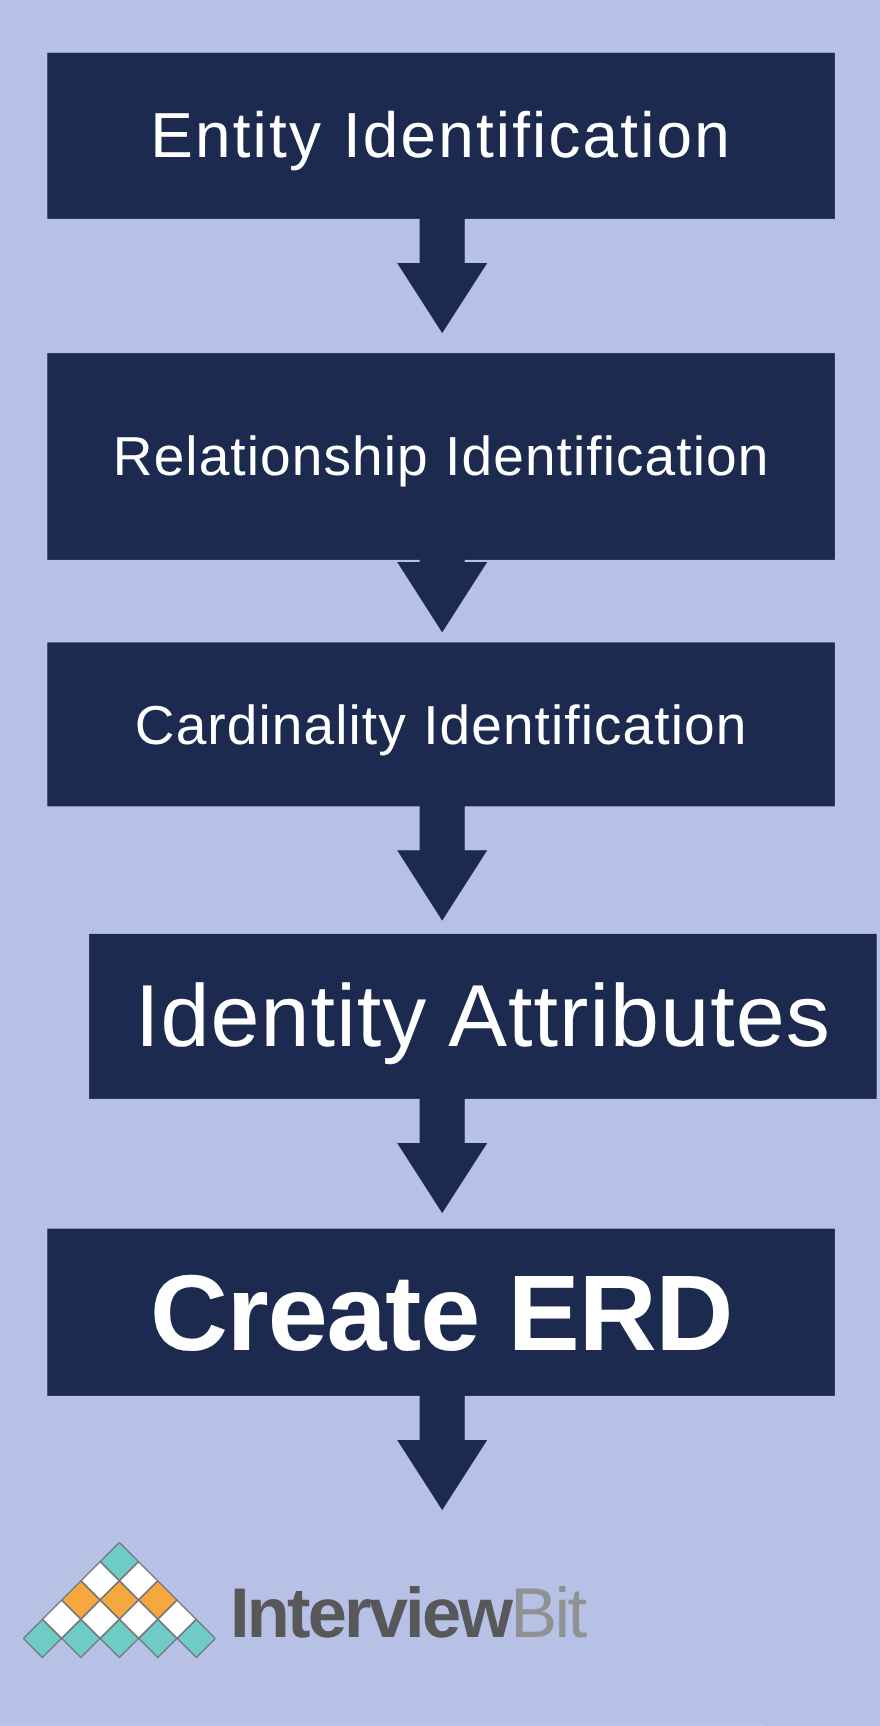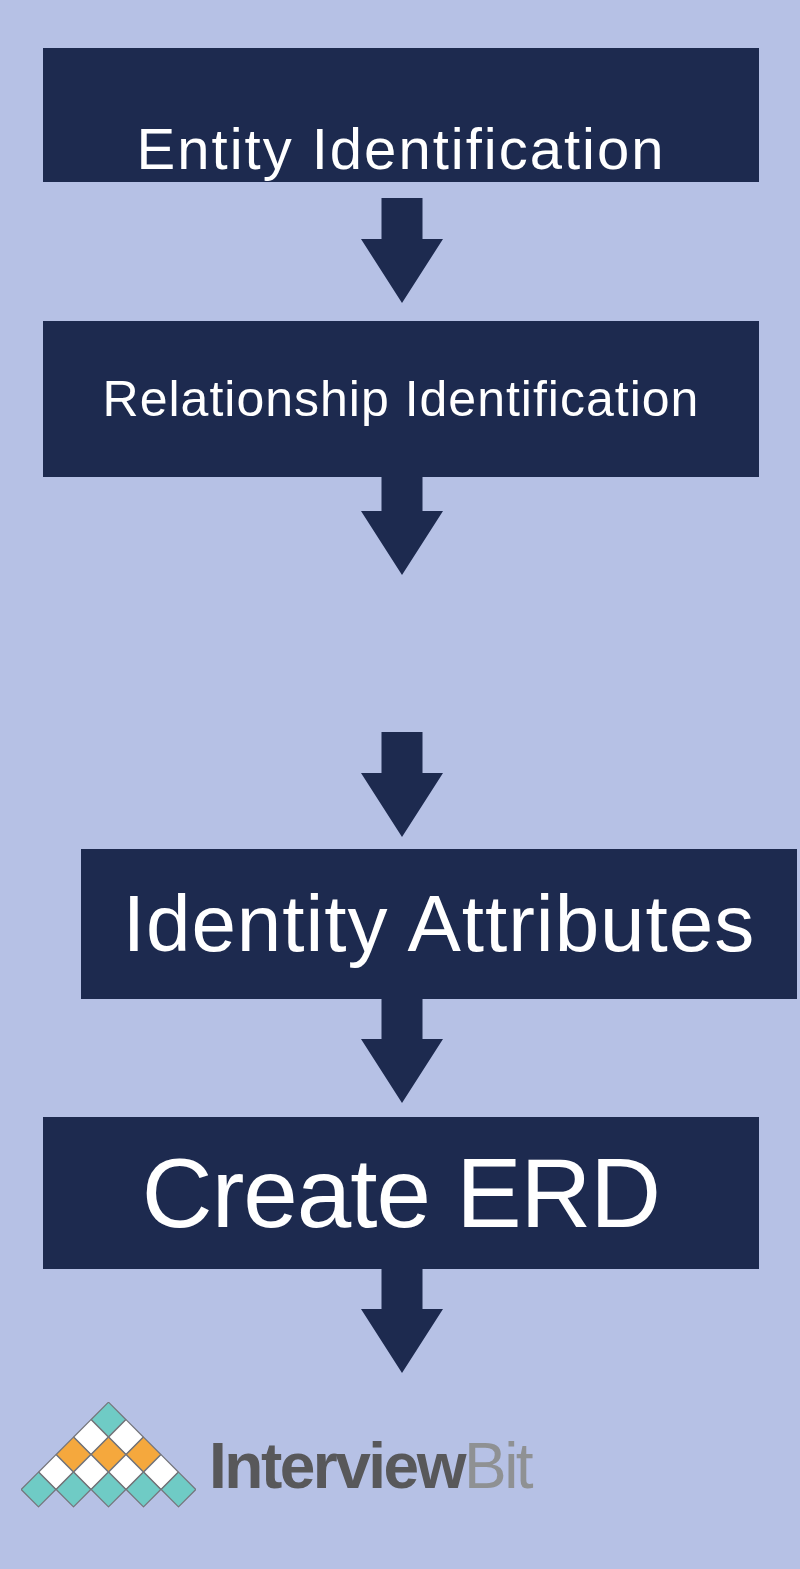--- a/index.html
+++ b/index.html
@@ -16,25 +16,25 @@
     left: 43px;
     width: 716px;
     background: #1d2a4f;
     color: #ffffff;
     display: flex;
     align-items: center;
     justify-content: center;
     text-align: center;
     white-space: nowrap;
   }
-  .box1 { top: 48px;   height: 134px; font-size: 58px; letter-spacing: 2px; align-items: flex-end; }
-  .box2 { top: 321px;  height: 156px; font-size: 50px; letter-spacing: 1px; }
+  .box1 { top: 48px;   height: 151px; font-size: 58px; letter-spacing: 2px; }
+  .box2 { top: 321px;  height: 188px; font-size: 50px; letter-spacing: 1px; }
   .box3 { top: 584px;  height: 149px; font-size: 50px; letter-spacing: 1px; }
   .box4 { top: 849px;  height: 150px; font-size: 80px; letter-spacing: 1px; margin-left: 38px; }
-  .box5 { top: 1117px; height: 152px; font-size: 98px; letter-spacing: -1px; }
+  .box5 { top: 1117px; height: 152px; font-size: 98px; letter-spacing: -1px; font-weight: bold; }
   .arrow {
     position: absolute;
     left: 360px;
     width: 84px;
     height: 106px;
     display: block;
   }
   .arrow1 { top: 198px; }
   .arrow2 { top: 470px; }
   .arrow3 { top: 732px; }
@@ -75,20 +75,23 @@
   </svg>
 
   <div class="box box2">
     <span>Relationship Identification</span>
   </div>
 
   <svg class="arrow arrow2" viewBox="0 0 84 106">
     <polygon points="21.5,0 62.5,0 62.5,41 83,41 42,105 1,41 21.5,41" fill="#1d2a4f"></polygon>
   </svg>
 
+  <div class="box box3">
+    <span>Cardinality Identification</span>
+  </div>
 
   <svg class="arrow arrow3" viewBox="0 0 84 106">
     <polygon points="21.5,0 62.5,0 62.5,41 83,41 42,105 1,41 21.5,41" fill="#1d2a4f"></polygon>
   </svg>
 
   <div class="box box4">
     <span>Identity Attributes</span>
   </div>
 
   <svg class="arrow arrow4" viewBox="0 0 84 106">

